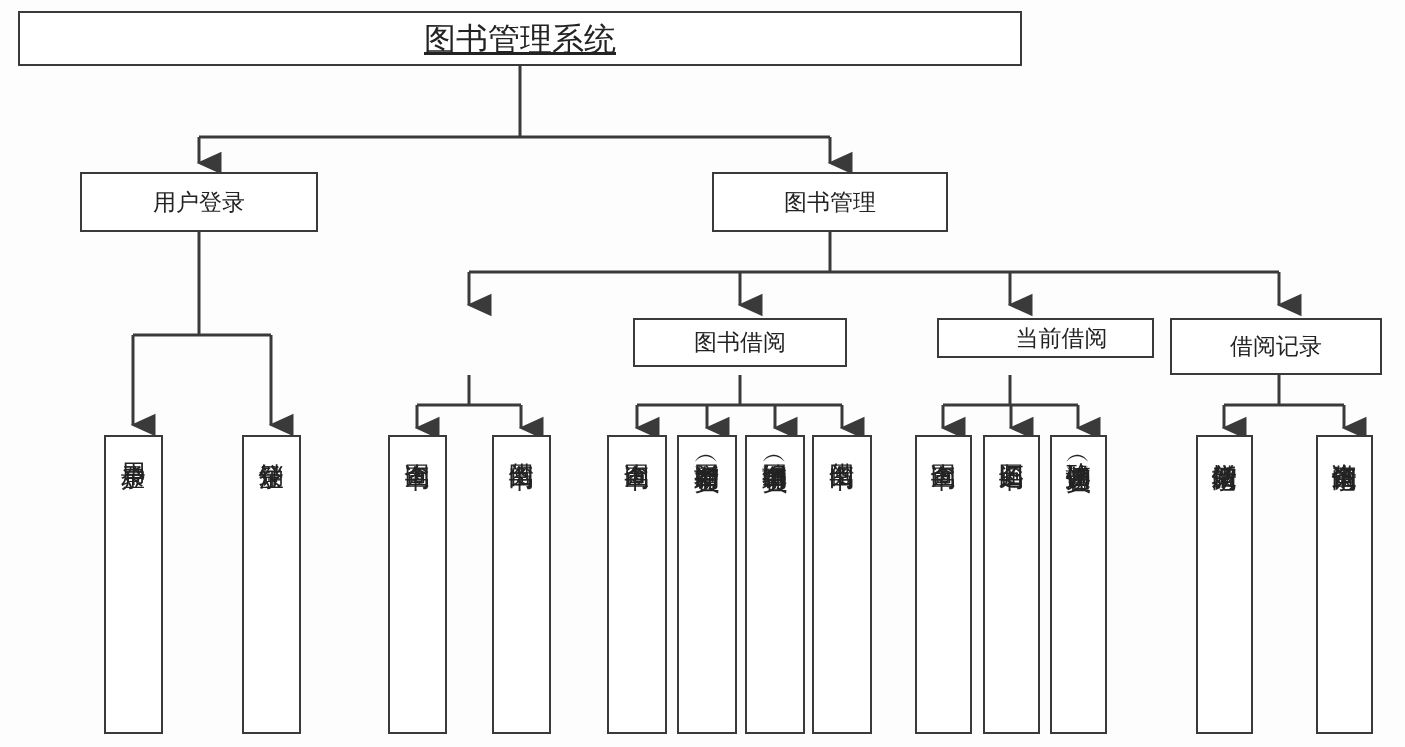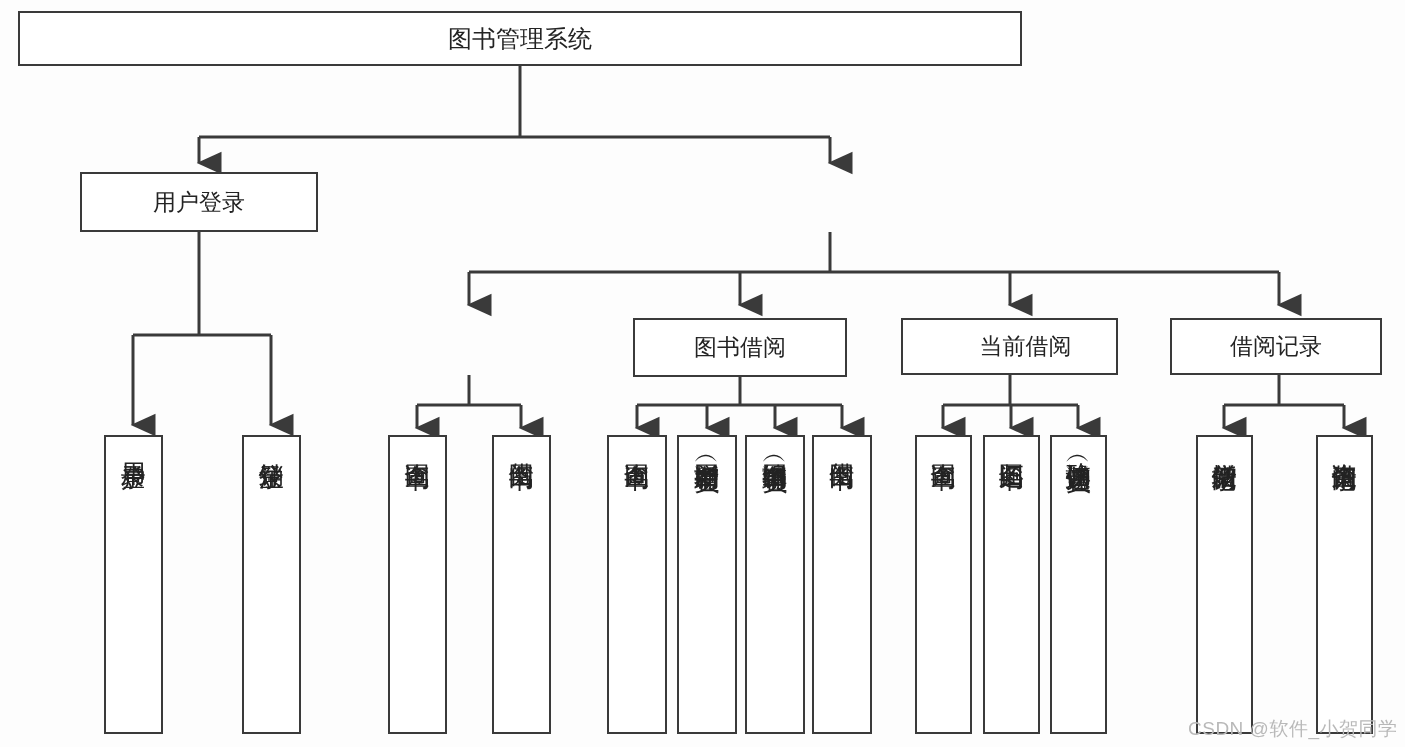--- a/index.html
+++ b/index.html
@@ -32,21 +32,22 @@
     text-align: center;
     line-height: 1.25;
     color: #232323;
   }
   
   .node.horiz .label {
     font-size: 23px;
     white-space: nowrap;
   }
   .node.root .label {
-    font-size: 24px;
+    font-size: 32px;
+    text-decoration: underline;
   }
   
   .node.vert {
     align-items: flex-start;
     justify-content: center;
     padding-top: 6px;
   }
   .node.vert .label {
     writing-mode: vertical-rl;
     text-orientation: upright;
@@ -128,25 +129,28 @@
     </g>
   </svg>
 
   <div class="node horiz root" style="left:18px; top:11px; width:1004px; height:55px;">
     <span class="label">图书管理系统</span>
   </div>
 
   <div class="node horiz" style="left:80px; top:172px; width:238px; height:60px;">
     <span class="label">用户登录</span>
   </div>
-
-  <div class="node horiz" style="left:633px; top:318px; width:214px; height:59px;">
+  <div class="node horiz" style="left:712px; top:172px; width:236px; height:60px;">
+    <span class="label">图书管理</span>
+  </div>
+
+  <div class="node horiz" style="left:633px; top:318px; width:214px; height:49px;">
     <span class="label">图书借阅</span>
   </div>
-  <div class="node horiz" style="left:901px; top:318px; width:217px; height:57px;padding-left:32px;">
+  <div class="node horiz" style="left:937px; top:318px; width:217px; height:40px;padding-left:32px;">
     <span class="label">当前借阅</span>
   </div>
   <div class="node horiz" style="left:1170px; top:318px; width:212px; height:57px;">
     <span class="label">借阅记录</span>
   </div>
 
   <div class="node vert" style="left:104px; top:435px; width:59px; height:299px;">
     <span class="label">用户登录</span>
   </div>
   <div class="node vert" style="left:242px; top:435px; width:59px; height:299px;">
@@ -183,15 +187,14 @@
     <span class="label">确认归还（管理员）</span>
   </div>
 
   <div class="node vert" style="left:1196px; top:435px; width:57px; height:299px;">
     <span class="label">新增借阅记录</span>
   </div>
   <div class="node vert" style="left:1316px; top:435px; width:57px; height:299px;">
     <span class="label">查询借阅记录</span>
   </div>
 
-  <div class="watermark" style="left:1188px; top:716px;">CSDN @软件_小贺同学</div>
 
 </div>
 
 </body></html>

